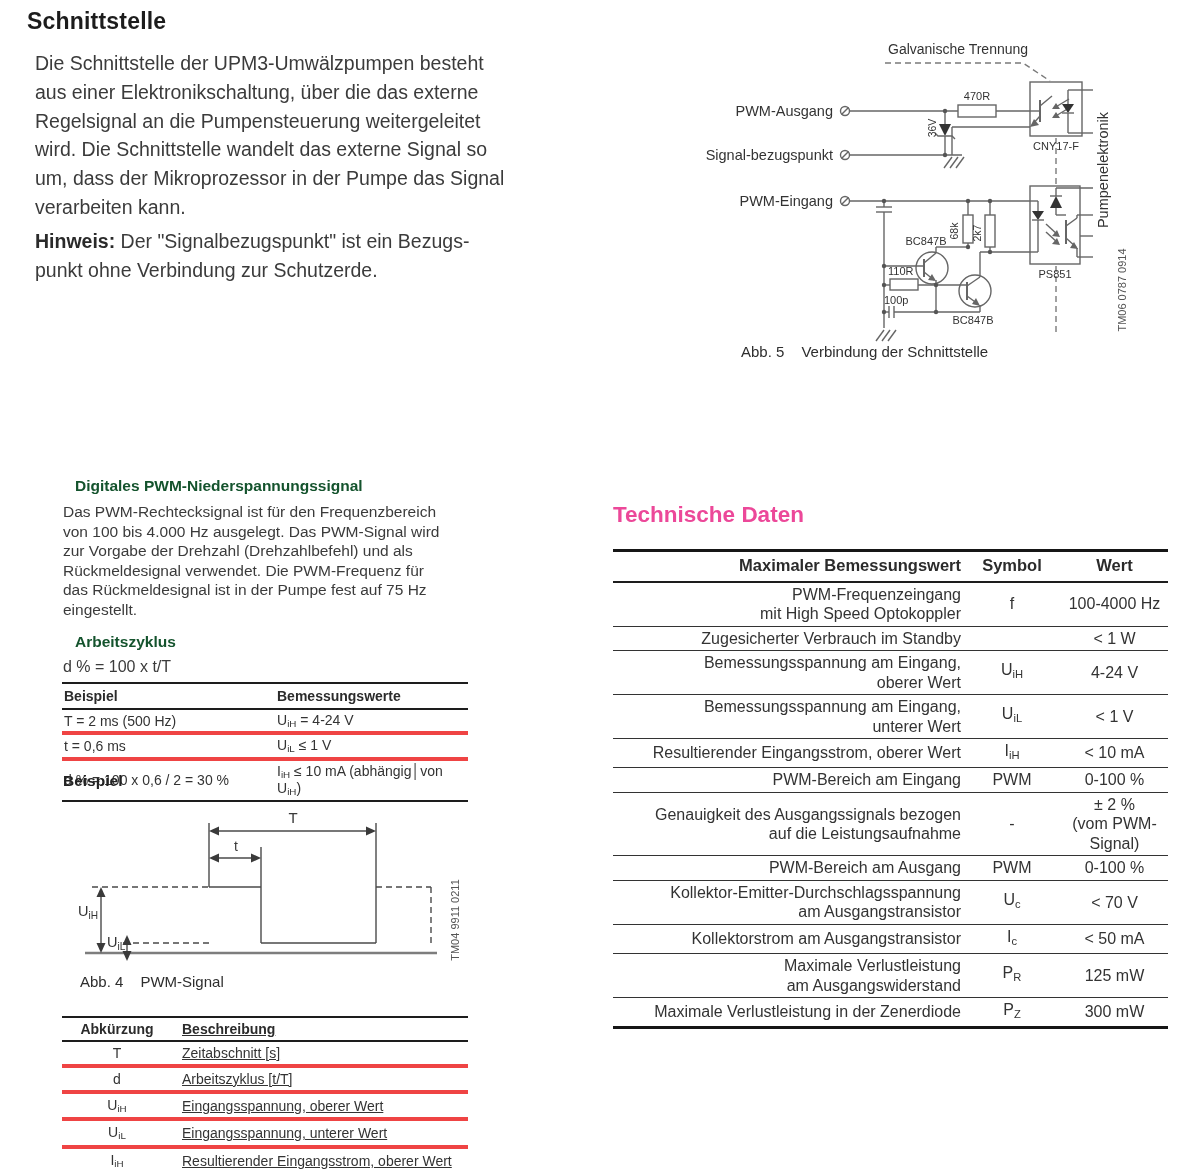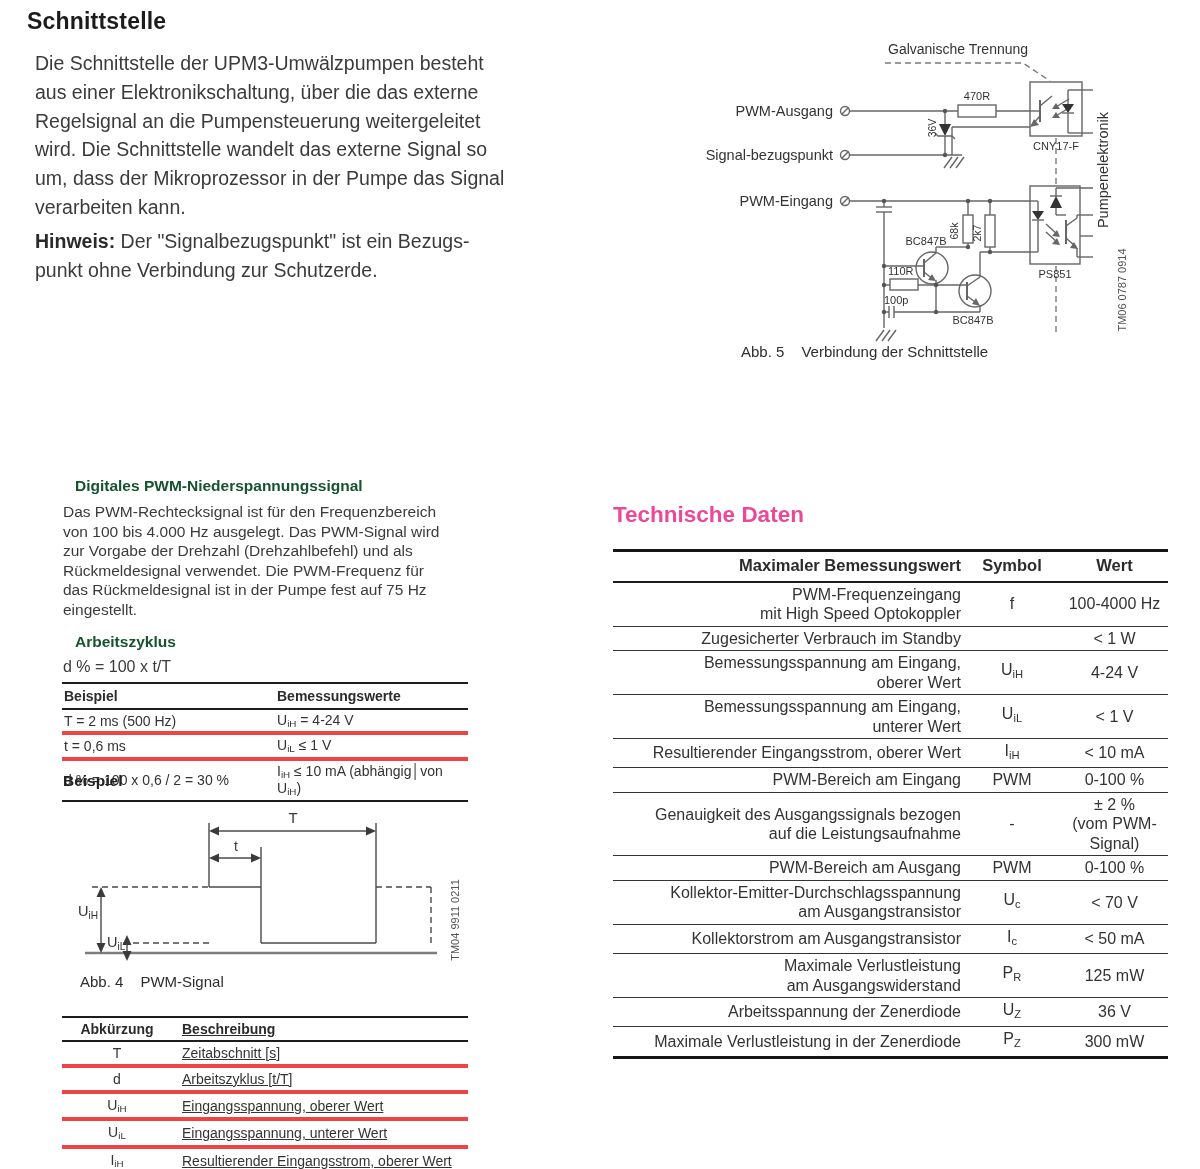--- a/index.html
+++ b/index.html
@@ -419,23 +419,18 @@
         <td>Kollektorstrom am Ausgangstransistor</td>
         <td>I<sub>c</sub></td>
         <td>&lt; 50 mA</td>
       </tr>
       <tr>
         <td>Maximale Verlustleistung<br>am Ausgangswiderstand</td>
         <td>P<sub>R</sub></td>
         <td>125 mW</td>
       </tr>
       <tr>
-        <td>Arbeitsspannung der Zenerdiode</td>
-        <td>U<sub>Z</sub></td>
-        <td>36 V</td>
-      </tr>
-      <tr>
         <td>Maximale Verlustleistung in der Zenerdiode</td>
         <td>P<sub>Z</sub></td>
         <td>300 mW</td>
       </tr>
     </tbody>
 </table>
 
 </body></html>

